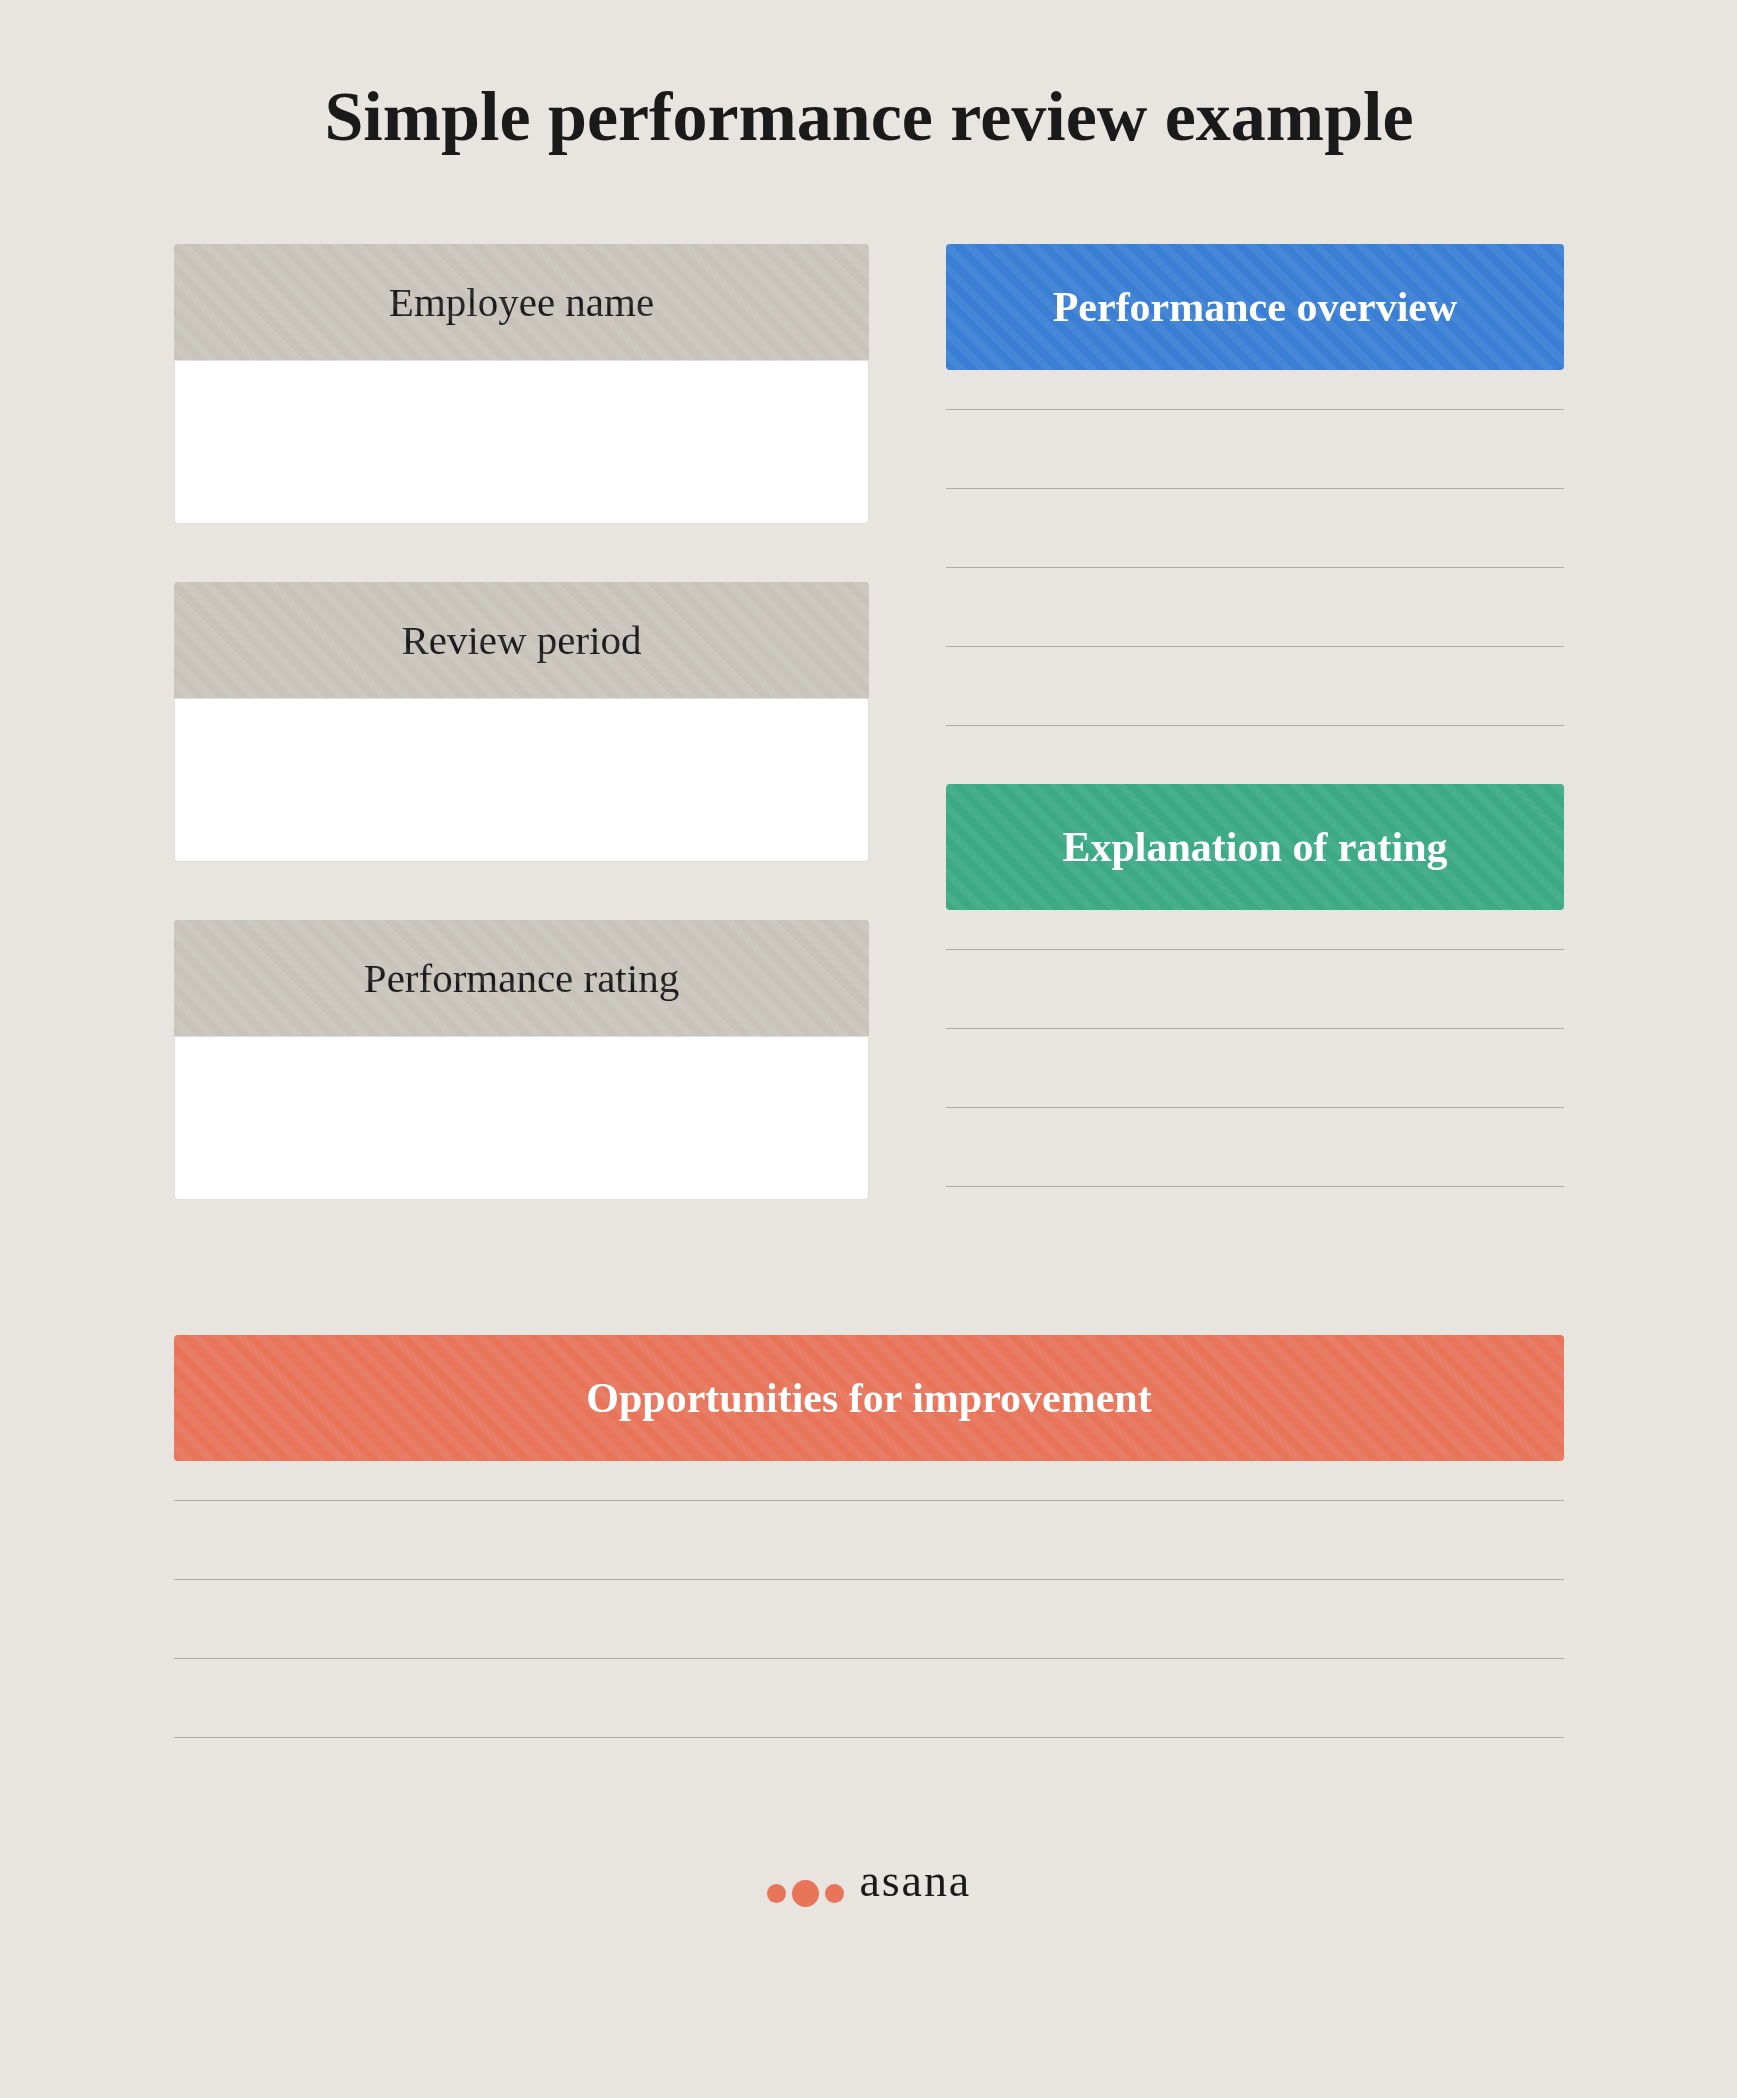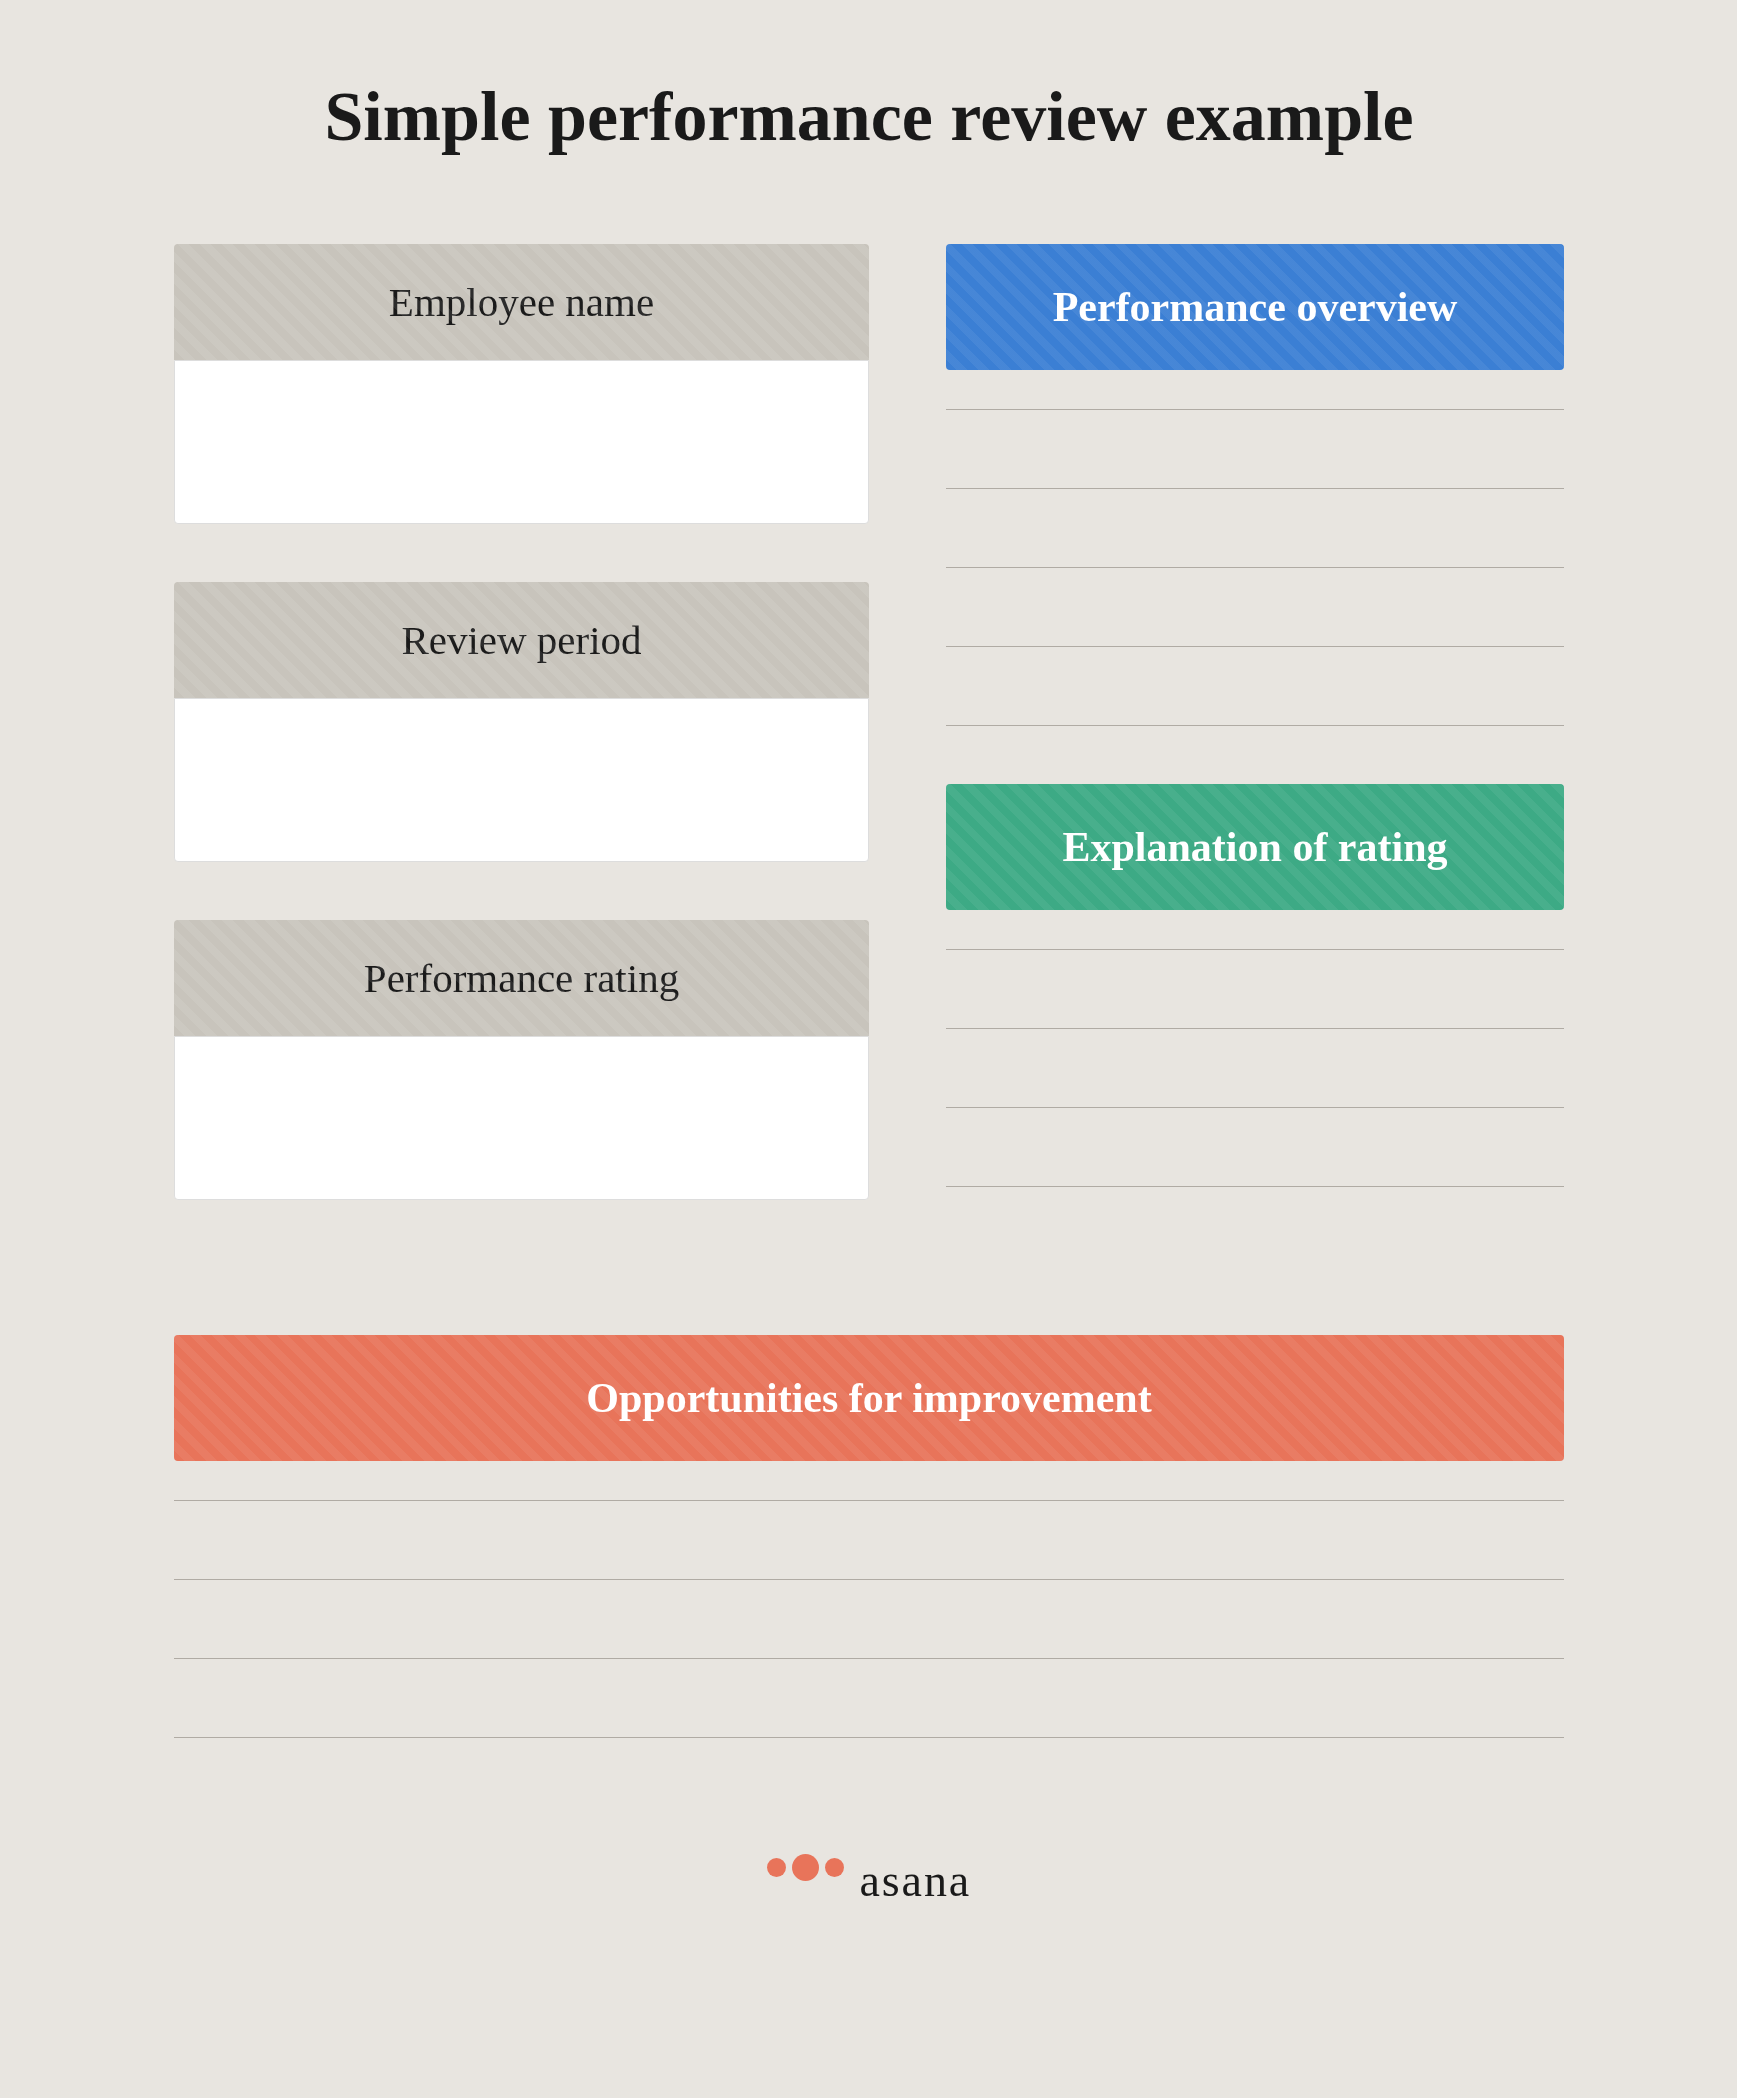--- a/index.html
+++ b/index.html
@@ -203,21 +203,21 @@
     }
 
     .bottom-lines {
       display: flex;
       flex-direction: column;
       margin-top: 0;
     }
 
     .asana-logo {
       display: flex;
-      align-items: flex-start;
+      align-items: flex-end;
       justify-content: center;
       gap: 15.4px;
       margin-top: 77px;
     }
 
     .asana-icon {
       display: flex;
       gap: 5.8px;
       align-items: flex-end;
     }

